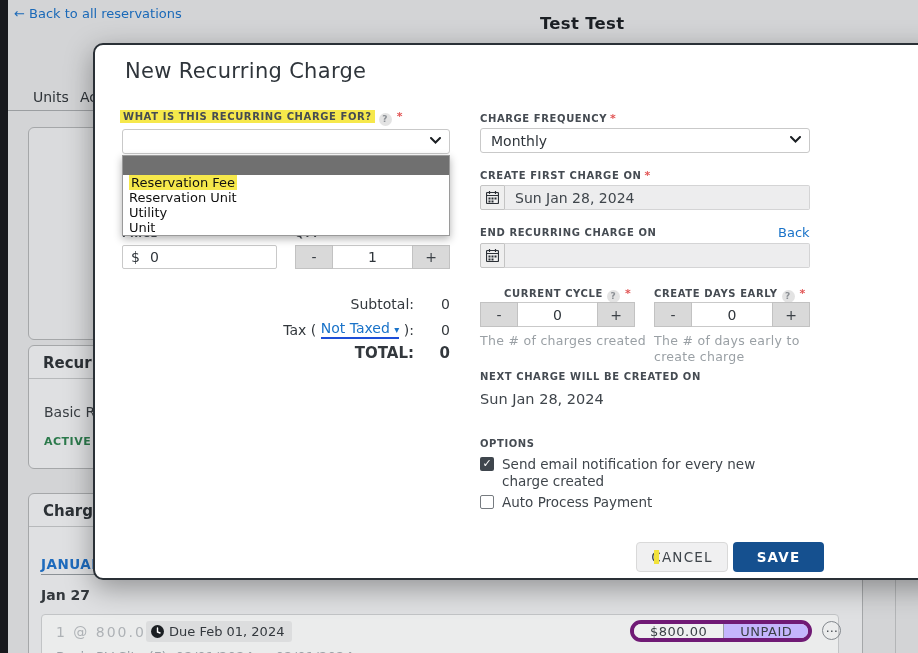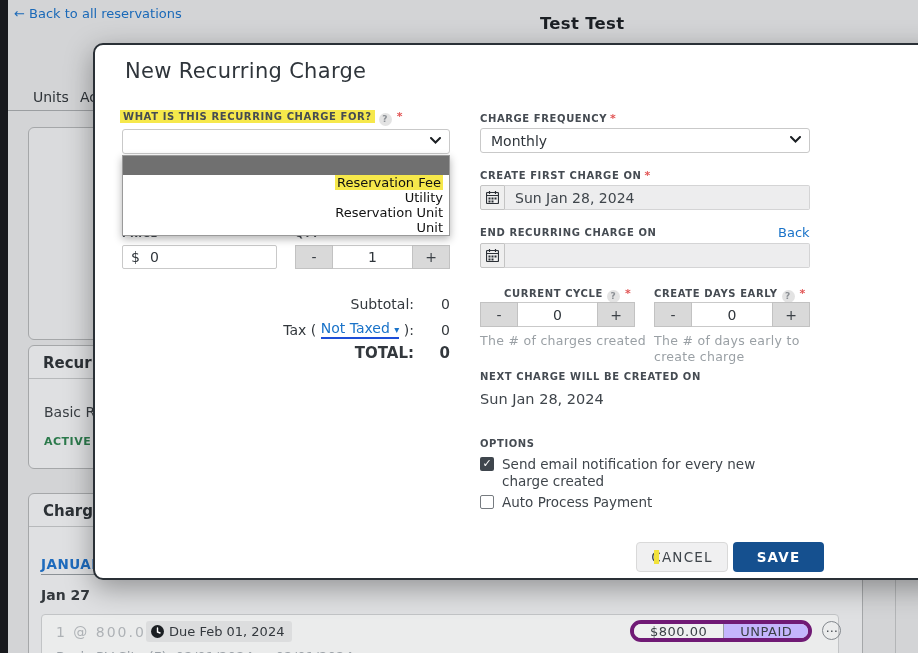--- a/index.html
+++ b/index.html
@@ -58,21 +58,21 @@
   .hl { background:#f6e84b; padding:1px 3px; }
   .help-icon { display:inline-block; width:13px; height:13px; border-radius:50%; background:#e3e3e3;
     color:#8d9196; font-size:9px; line-height:13px; text-align:center; font-weight:bold; vertical-align:-2px; margin:0 2px 0 4px; }
   .req { color:#e25555; font-size:11px; margin-left:3px; }
 
   .select { position:absolute; height:25px; background:#fff; border:1px solid #c9c9c9; border-radius:3px;
     font-size:14px; color:#2f353b; display:flex; align-items:center; padding:0 10px; }
   .select .chev { position:absolute; right:8px; top:7px; }
 
   .dd-list { position:absolute; left:27px; top:110px; width:328px; background:#fff; border:1px solid #9a9a9a;
-    box-shadow:0 3px 8px rgba(0,0,0,.3); z-index:5;text-align:right; }
+    box-shadow:0 3px 8px rgba(0,0,0,.3); z-index:5; }
   .dd-empty { height:19px; background:#707070; }
   .dd-opt { height:15px; font-size:13px; color:#111; padding:0 6px; line-height:15px; white-space:nowrap; }
   .dd-opt .hl { padding:0 2px; }
 
   .input { position:absolute; background:#fff; border:1px solid #c9c9c9; border-radius:2px;
     font-size:14px; color:#2f353b; display:flex; align-items:center; padding:0 8px; }
   .stepper { position:absolute; display:flex; height:25px; }
   .stepper .st-btn { width:38px; background:#d9d9d9; border:1px solid #c2c2c2; display:flex;
     align-items:center; justify-content:center; font-size:14px; color:#3b4046; }
   .stepper .st-val { flex:1; background:#fff; border:1px solid #c9c9c9; border-left:none; border-right:none;
@@ -183,22 +183,22 @@
     <span class="chev">
       <svg width="11" height="7" viewBox="0 0 11 7">
           <path d="M1 1 L5.5 5.5 L10 1" stroke="#1b1f23" stroke-width="2" fill="none" stroke-linecap="round"></path>
         </svg>
     </span>
   </div>
 
   <div class="dd-list">
     <div class="dd-empty"></div>
     <div class="dd-opt"><span class="hl">Reservation Fee</span></div>
+    <div class="dd-opt"><span>Reservation Unit</span></div>
     <div class="dd-opt"><span>Utility</span></div>
-    <div class="dd-opt"><span>Reservation Unit</span></div>
     <div class="dd-opt"><span>Unit</span></div>
   </div>
 
   <div class="flabel" style="left:27px; top:183px;">PRICE</div>
   <div class="input" style="left:27px; top:200px; width:155px; height:24px;">
     <span style="margin-right:10px;">$</span>
     <span>0</span>
   </div>
 
   <div class="flabel" style="left:200px; top:183px;">QTY</div>

